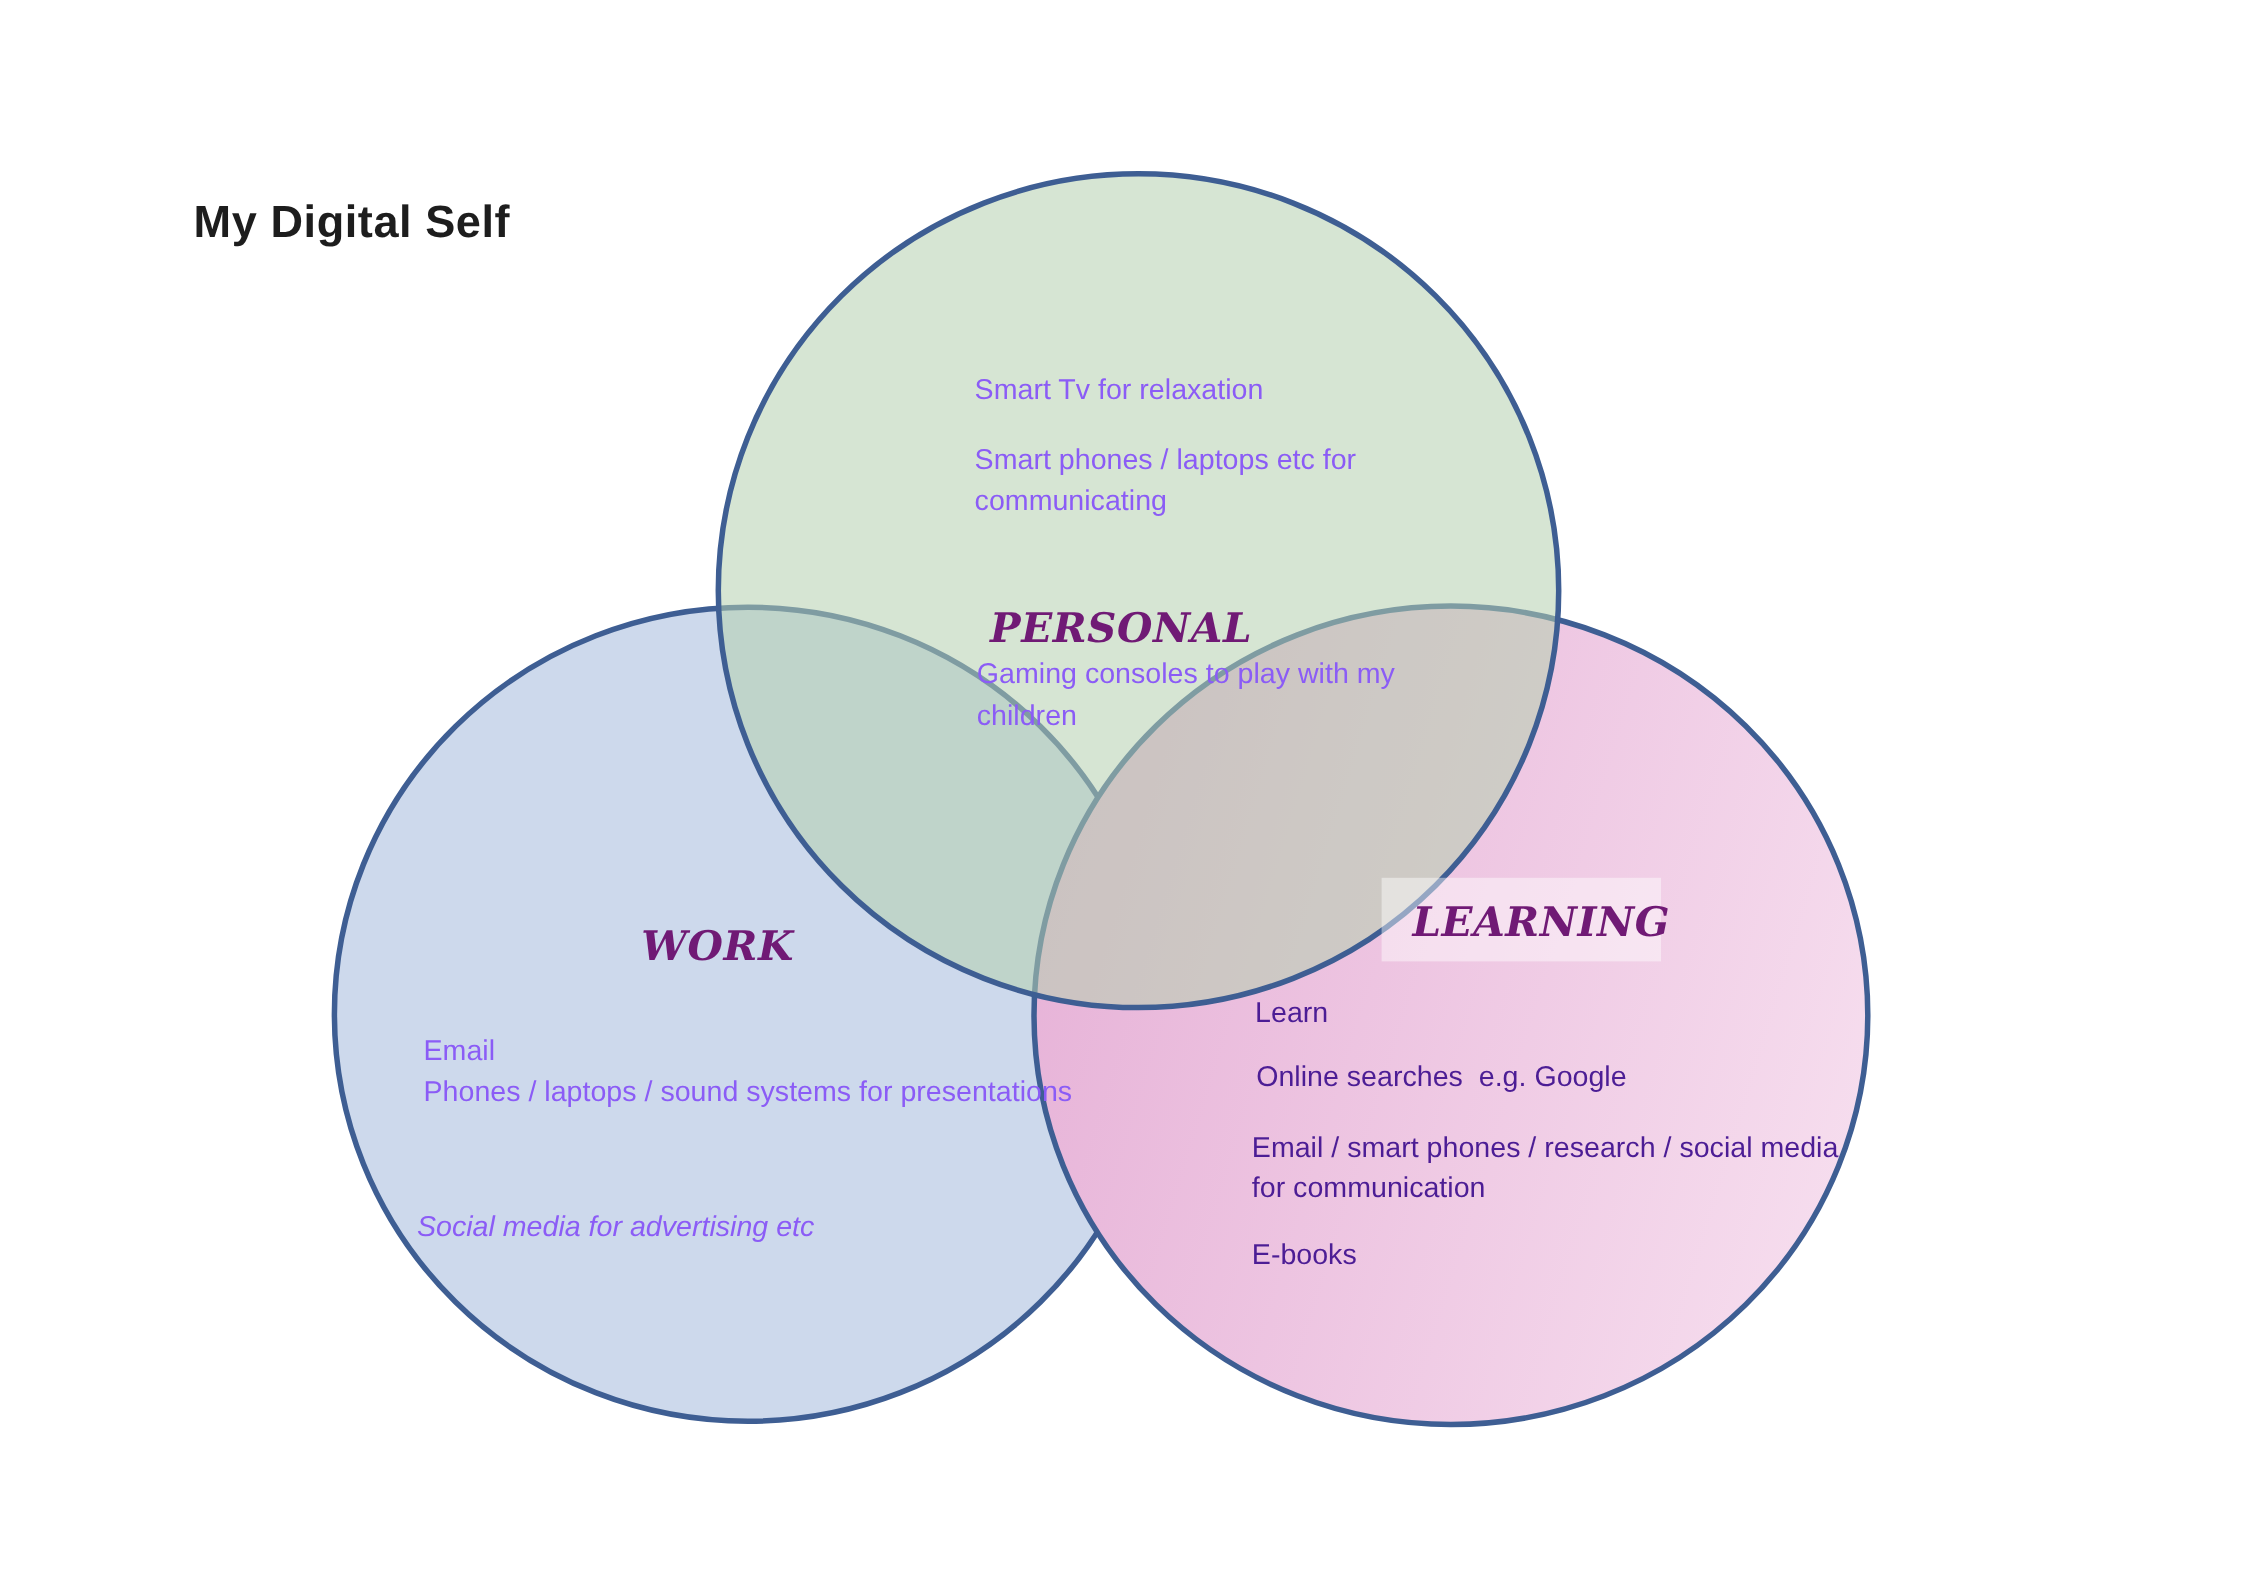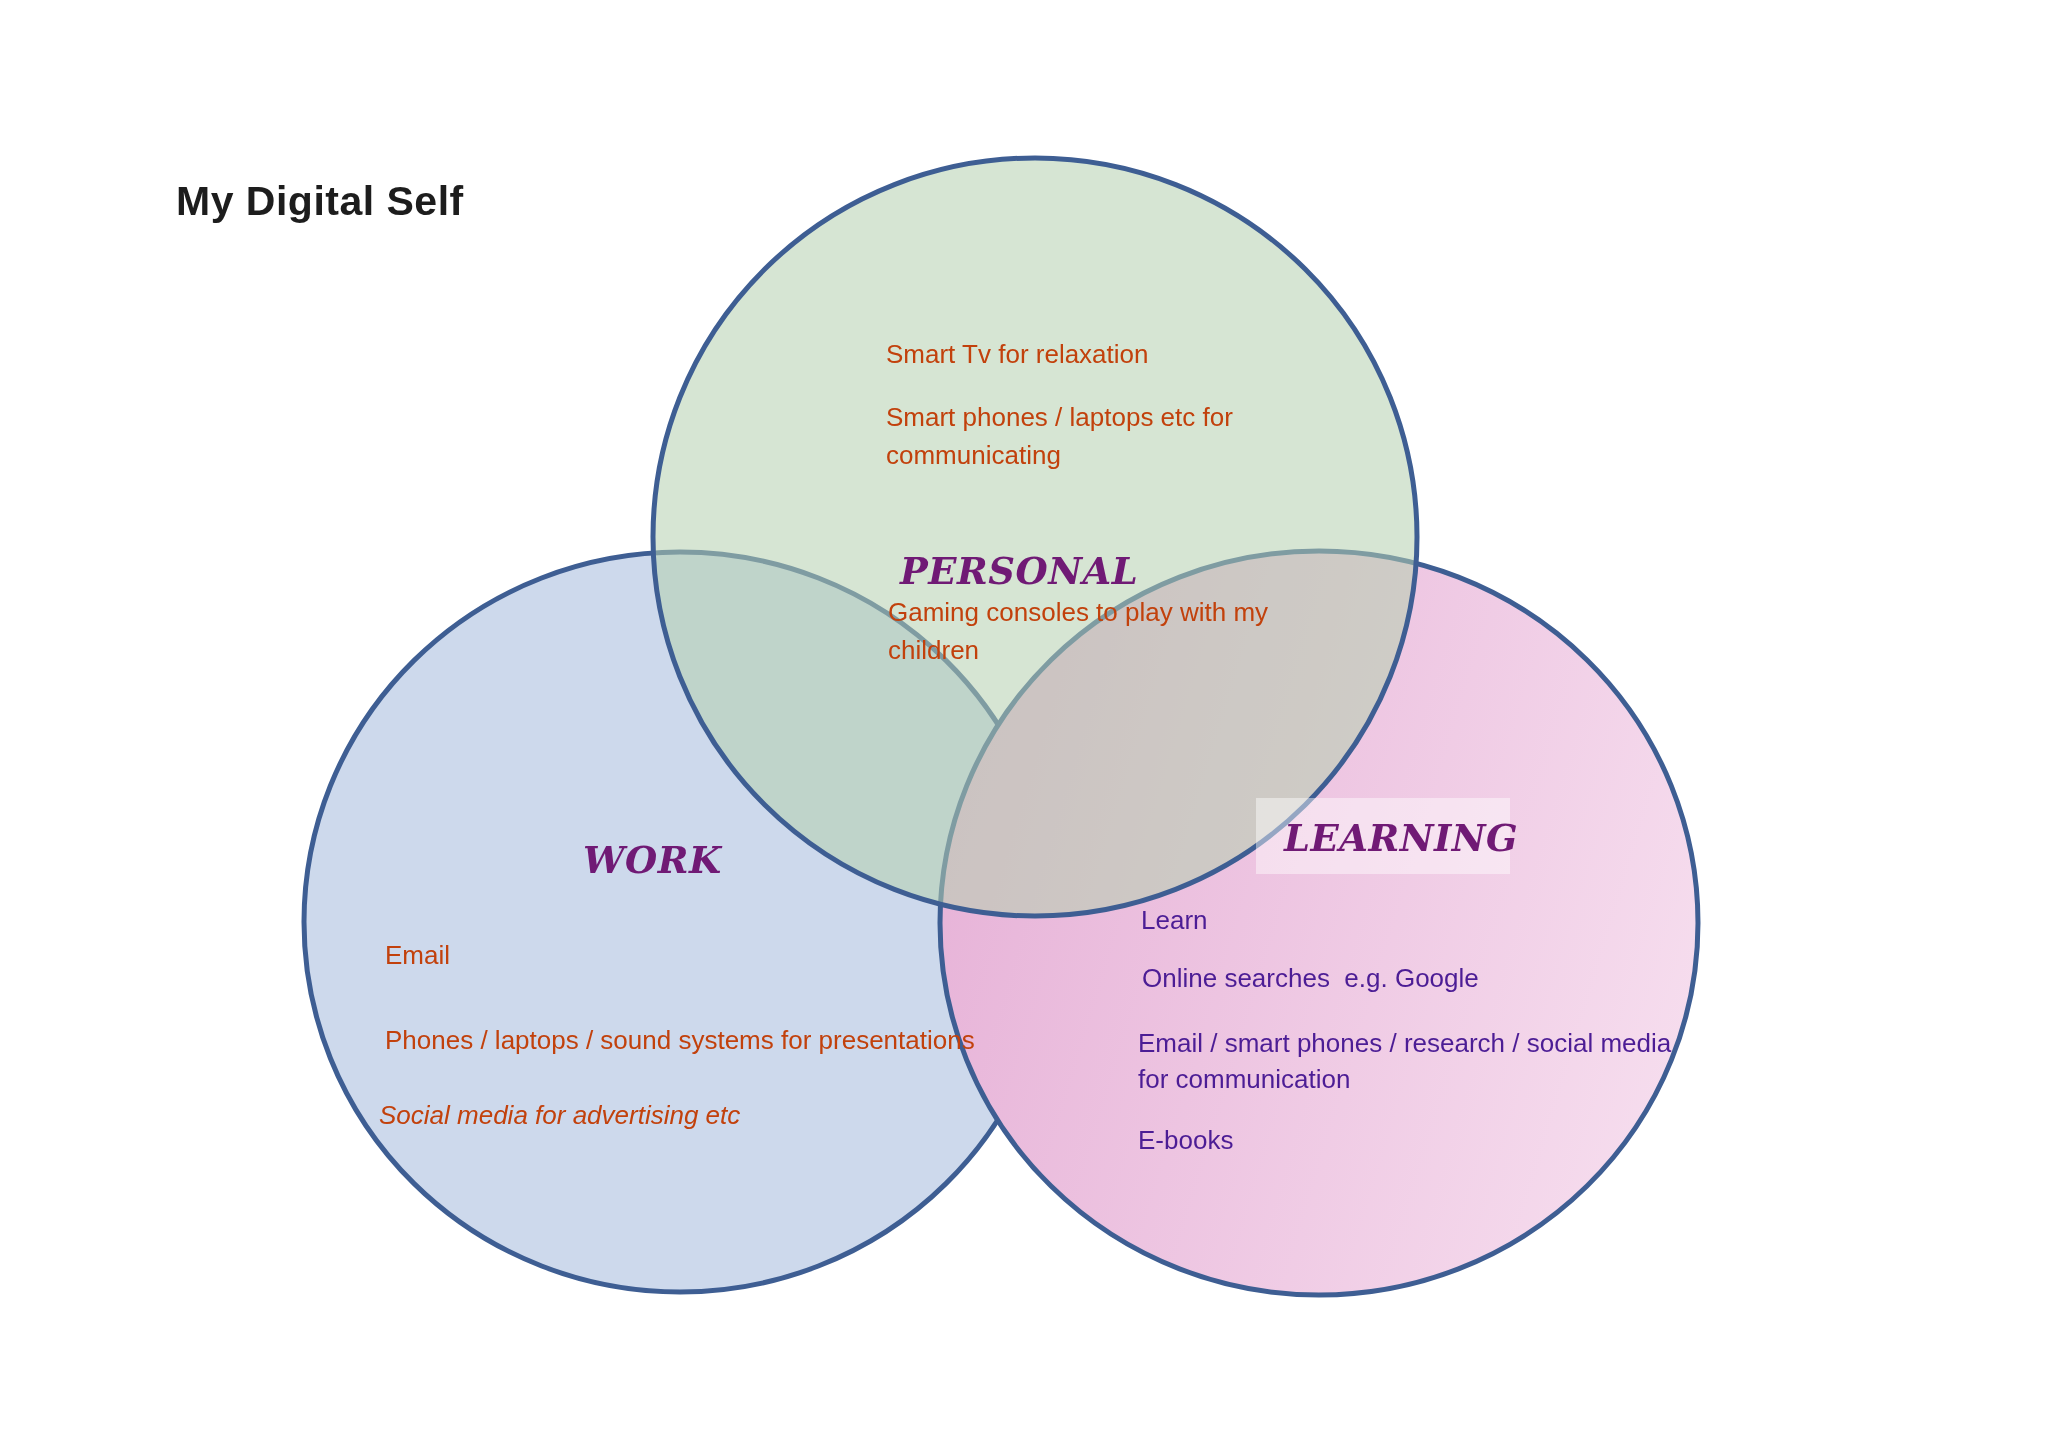--- a/index.html
+++ b/index.html
@@ -49,32 +49,32 @@
     left: 1256px;
     top: 798px;
     width: 254px;
     height: 76px;
     background: rgba(255, 255, 255, 0.45);
   }
   .item {
     position: absolute;
     font-size: 26px;
     line-height: 38px;
-    color: #c2410c;
+    color: #8b5cf6;
     white-space: pre-wrap;
   }
   .learning-item { color: #4c1d95; }
   
   .p0 { left: 886px; top: 335px; }
   .p1 { left: 886px; top: 398px; }
   .p2 { left: 886px; top: 493px; }
   .p3 { left: 888px; top: 593px; }
   
   .w0 { left: 385px; top: 936px; }
-  .w1 { left: 385px; top: 973px; margin-top: 48px; }
+  .w1 { left: 385px; top: 973px; }
   .w2 { left: 378px; top: 1034px; }
   .w3 { left: 379px; top: 1096px; font-style: italic; }
   
   .l0 { left: 1141px; top: 901px; }
   .l1 { left: 1142px; top: 959px; }
   .l2 { left: 1138px; top: 1025px; line-height: 36px; }
   .l3 { left: 1138px; top: 1121px; }
 </style>
 </head>
 <body>

